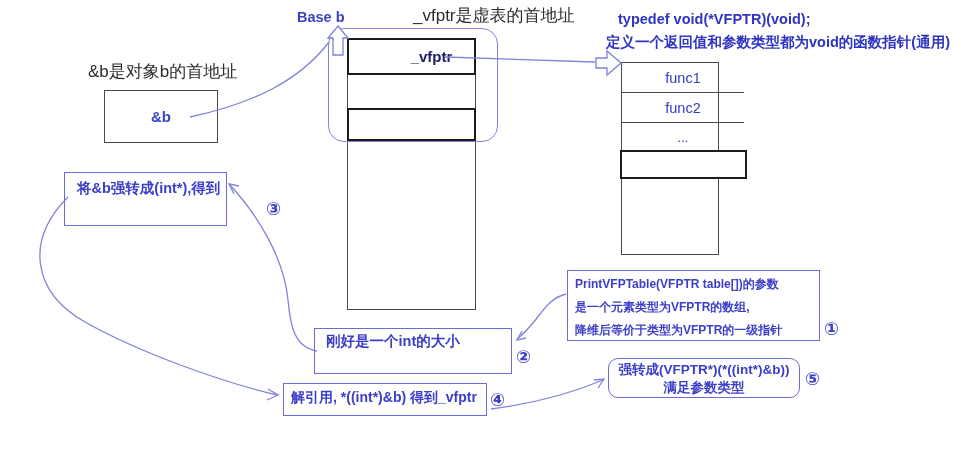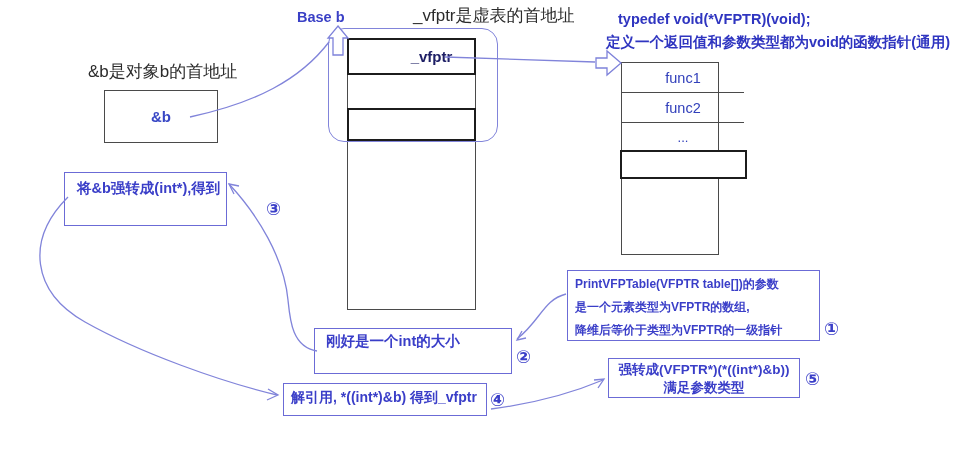--- a/index.html
+++ b/index.html
@@ -108,19 +108,19 @@
   </div>
   <div class="abs badge" style="left:490px; top:389px;">④</div>
 
   <div class="abs note-box" style="left:567px; top:270px; width:253px; height:71px; font-size:12px; padding:2px 0 0 7px; line-height:23px;">
     <div class="note-line">PrintVFPTable(VFPTR table[])的参数</div>
     <div class="note-line">是一个元素类型为VFPTR的数组,</div>
     <div class="note-line">降维后等价于类型为VFPTR的一级指针</div>
   </div>
   <div class="abs badge" style="left:824px; top:318px;">①</div>
 
-  <div class="abs note-box" style="left:608px; top:358px; width:192px; height:40px; font-size:13.5px; padding-top:2px; line-height:18px; text-align:center;">
+  <div class="abs note-box" style="left:608px; top:358px; width:192px; height:40px; font-size:13.5px; padding-top:2px; line-height:18px; text-align:center;border-radius:10px;">
     <div class="note-line">强转成(VFPTR*)(*((int*)&amp;b))</div>
     <div class="note-line">满足参数类型</div>
   </div>
   <div class="abs badge" style="left:805px; top:368px;">⑤</div>
 
 </div>
 
 </body></html>

